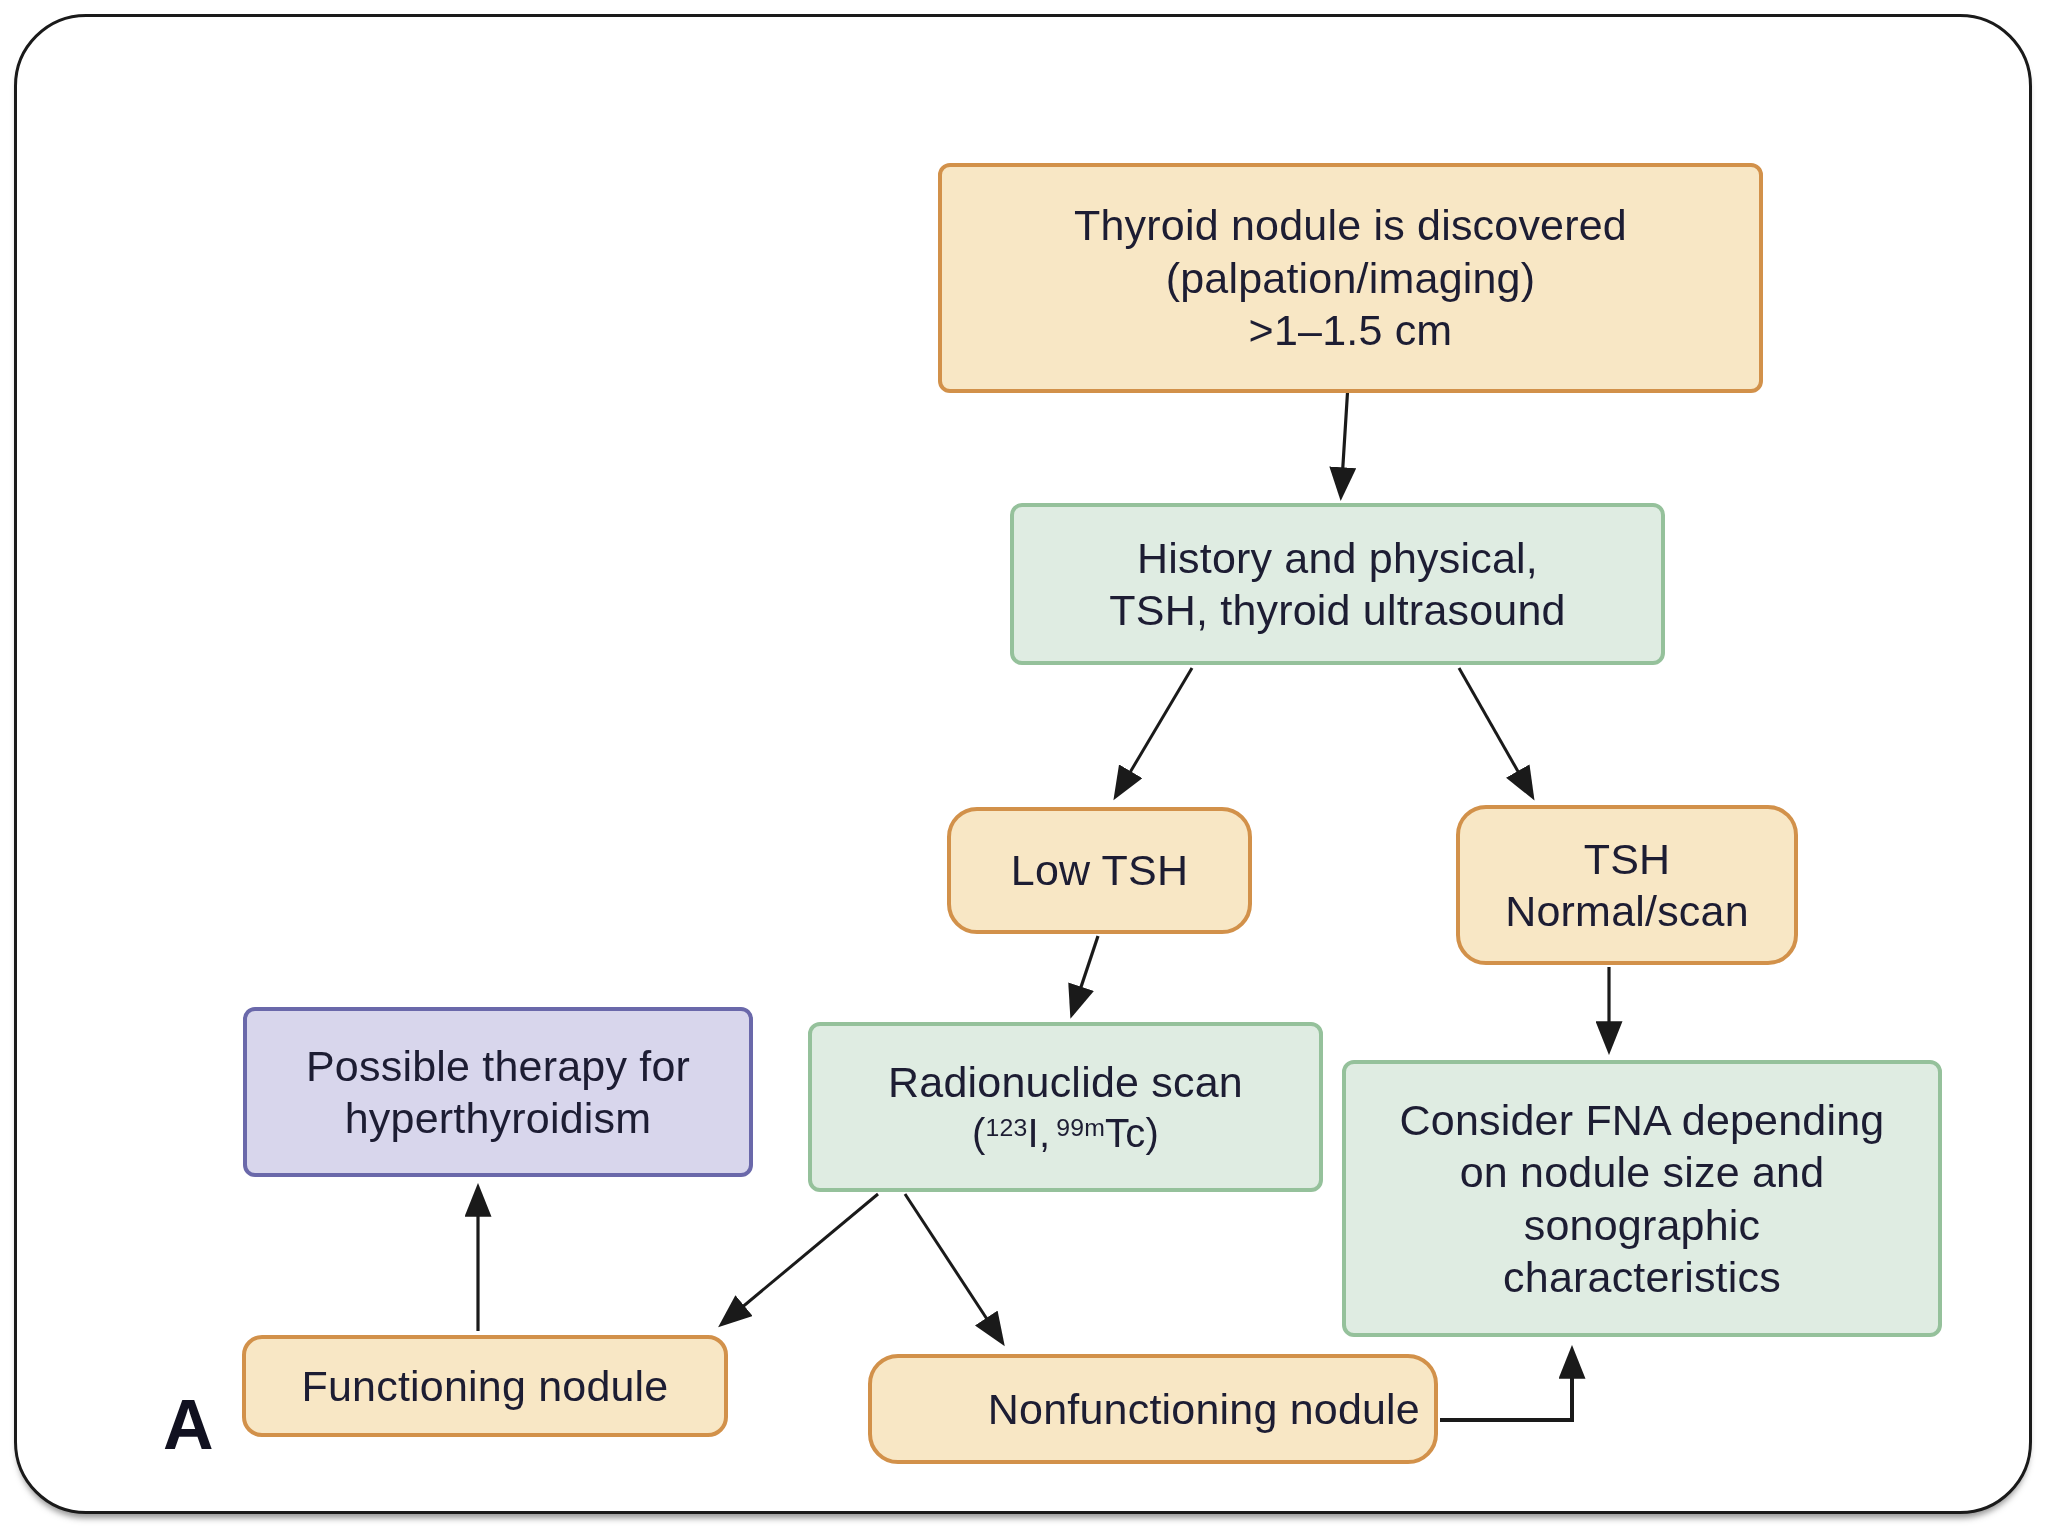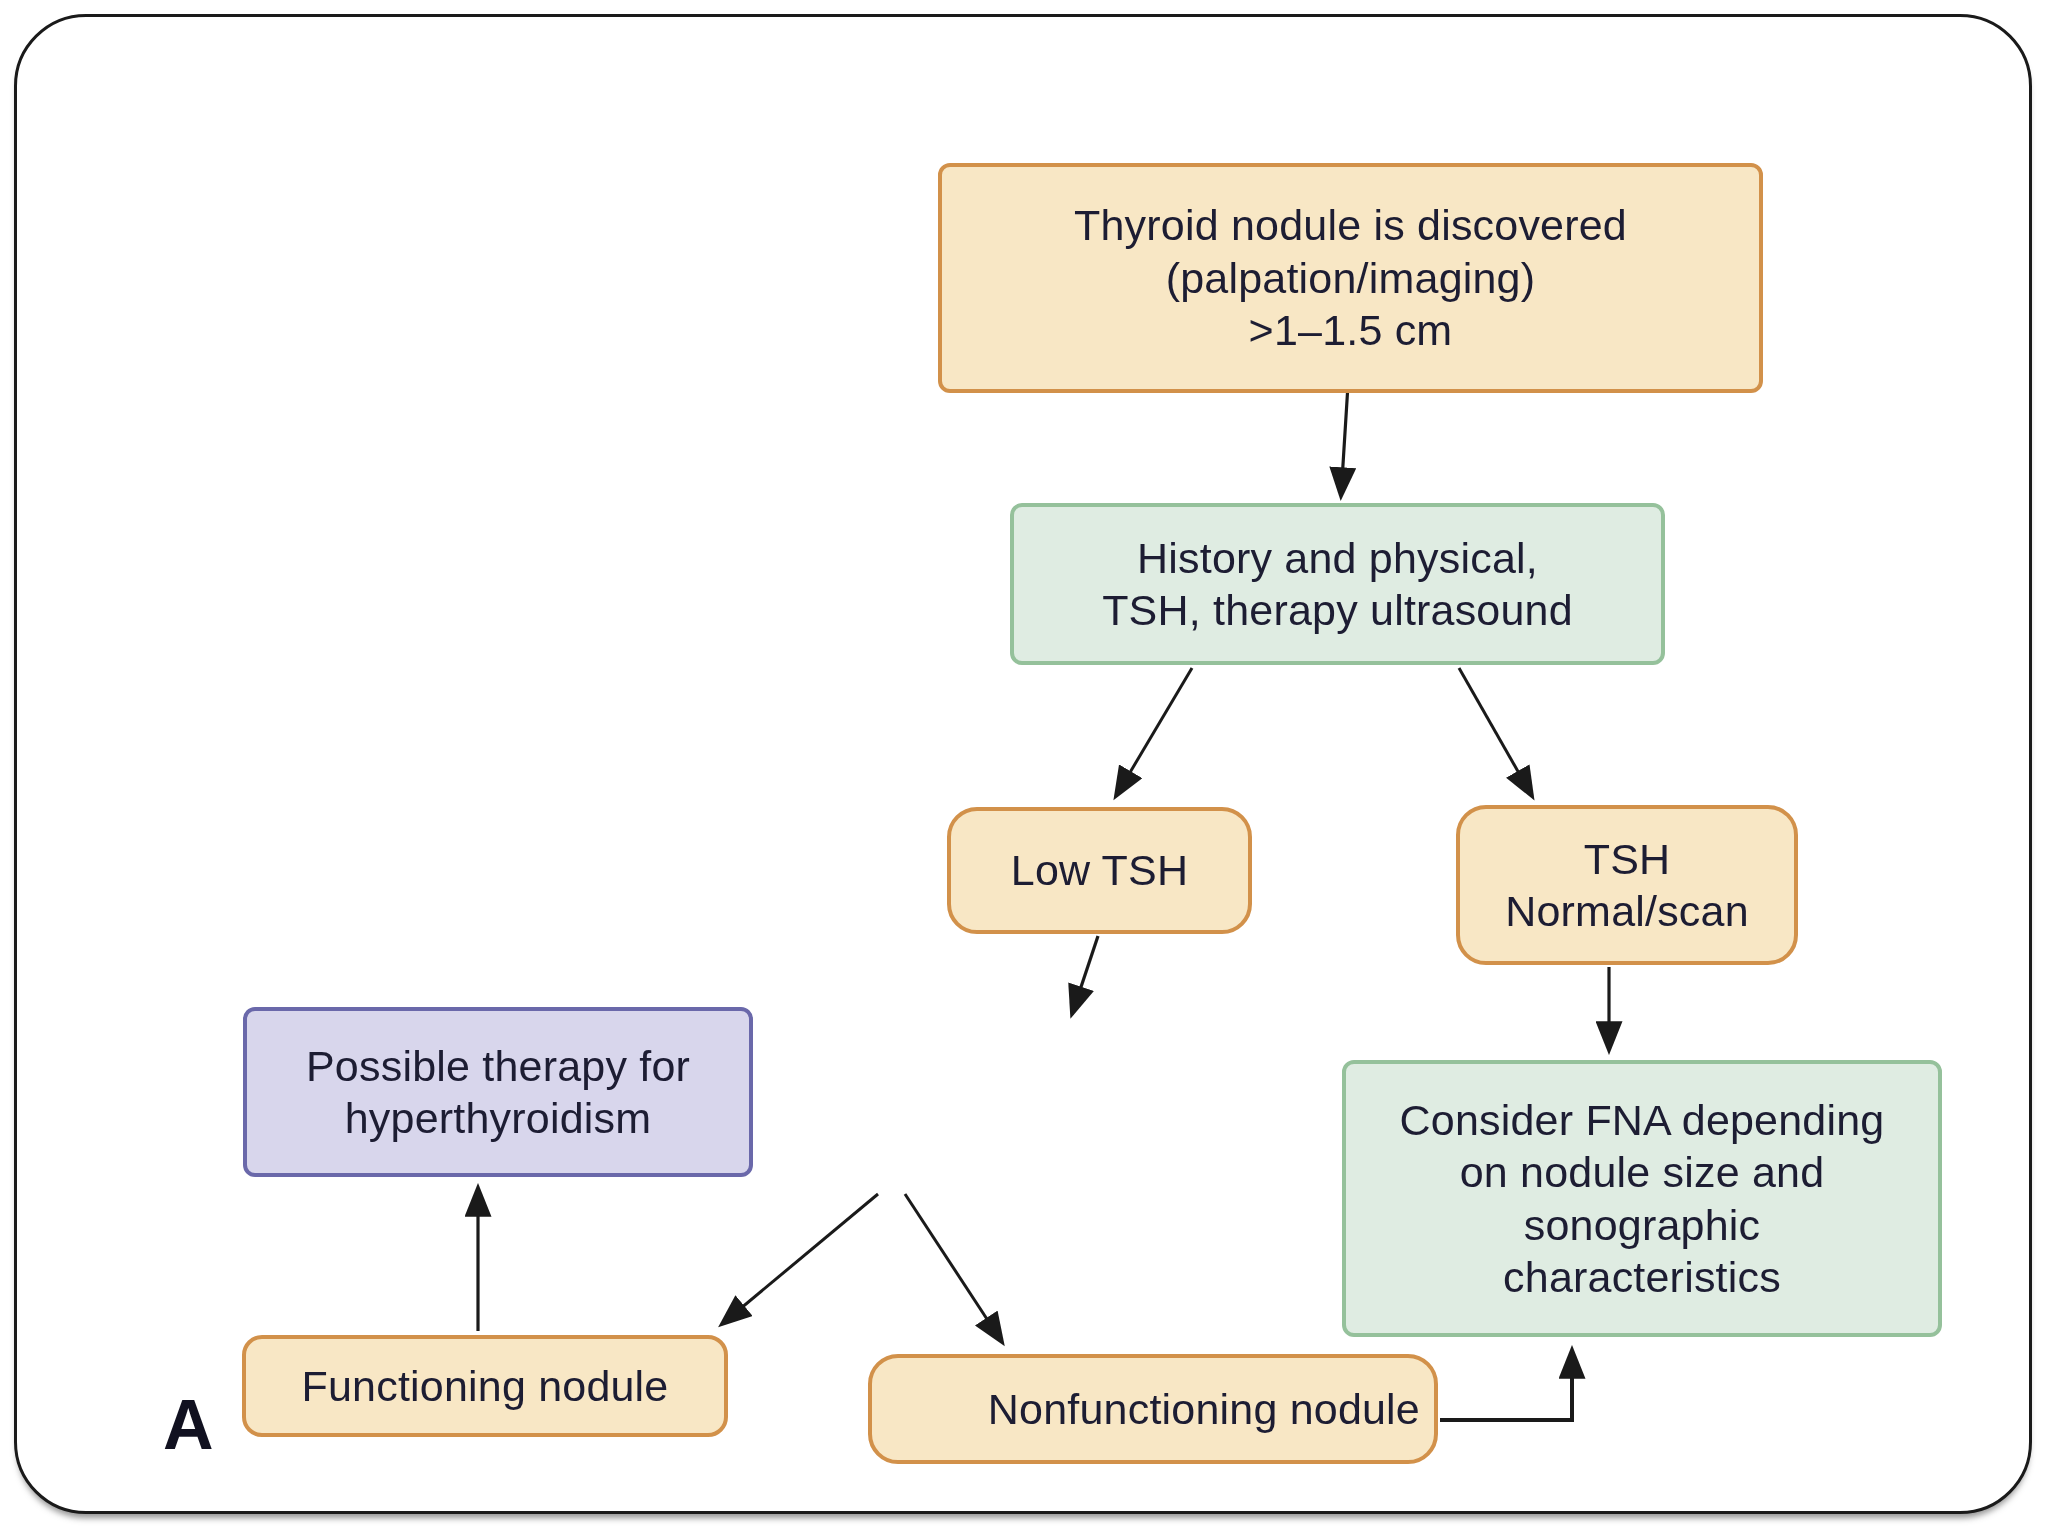--- a/index.html
+++ b/index.html
@@ -86,32 +86,36 @@
   </svg>
 
   <div class="node tan" id="node-discovered">
     <span class="line">Thyroid nodule is discovered</span>
     <span class="line">(palpation/imaging)</span>
     <span class="line">&gt;1–1.5 cm</span>
   </div>
 
   <div class="node green" id="node-history">
     <span class="line">History and physical,</span>
-    <span class="line">TSH, therapy ultrasound</span>
+    <span class="line">TSH, thyroid ultrasound</span>
   </div>
 
   <div class="node tan" id="node-low-tsh">
     <span class="line">Low TSH</span>
   </div>
 
   <div class="node tan" id="node-tsh-normal-high">
     <span class="line">TSH</span>
     <span class="line">Normal/scan</span>
   </div>
 
+  <div class="node green" id="node-radionuclide">
+    <span class="line">Radionuclide scan</span>
+    <span class="line iso"><span>(</span><sup>123</sup><span>I,</span><sup class="gap">99m</sup><span>Tc)</span></span>
+  </div>
 
   <div class="node purple" id="node-possible-therapy">
     <span class="line">Possible therapy for</span>
     <span class="line">hyperthyroidism</span>
   </div>
 
   <div class="node green" id="node-consider-fna">
     <span class="line">Consider FNA depending</span>
     <span class="line">on nodule size and</span>
     <span class="line">sonographic</span>

